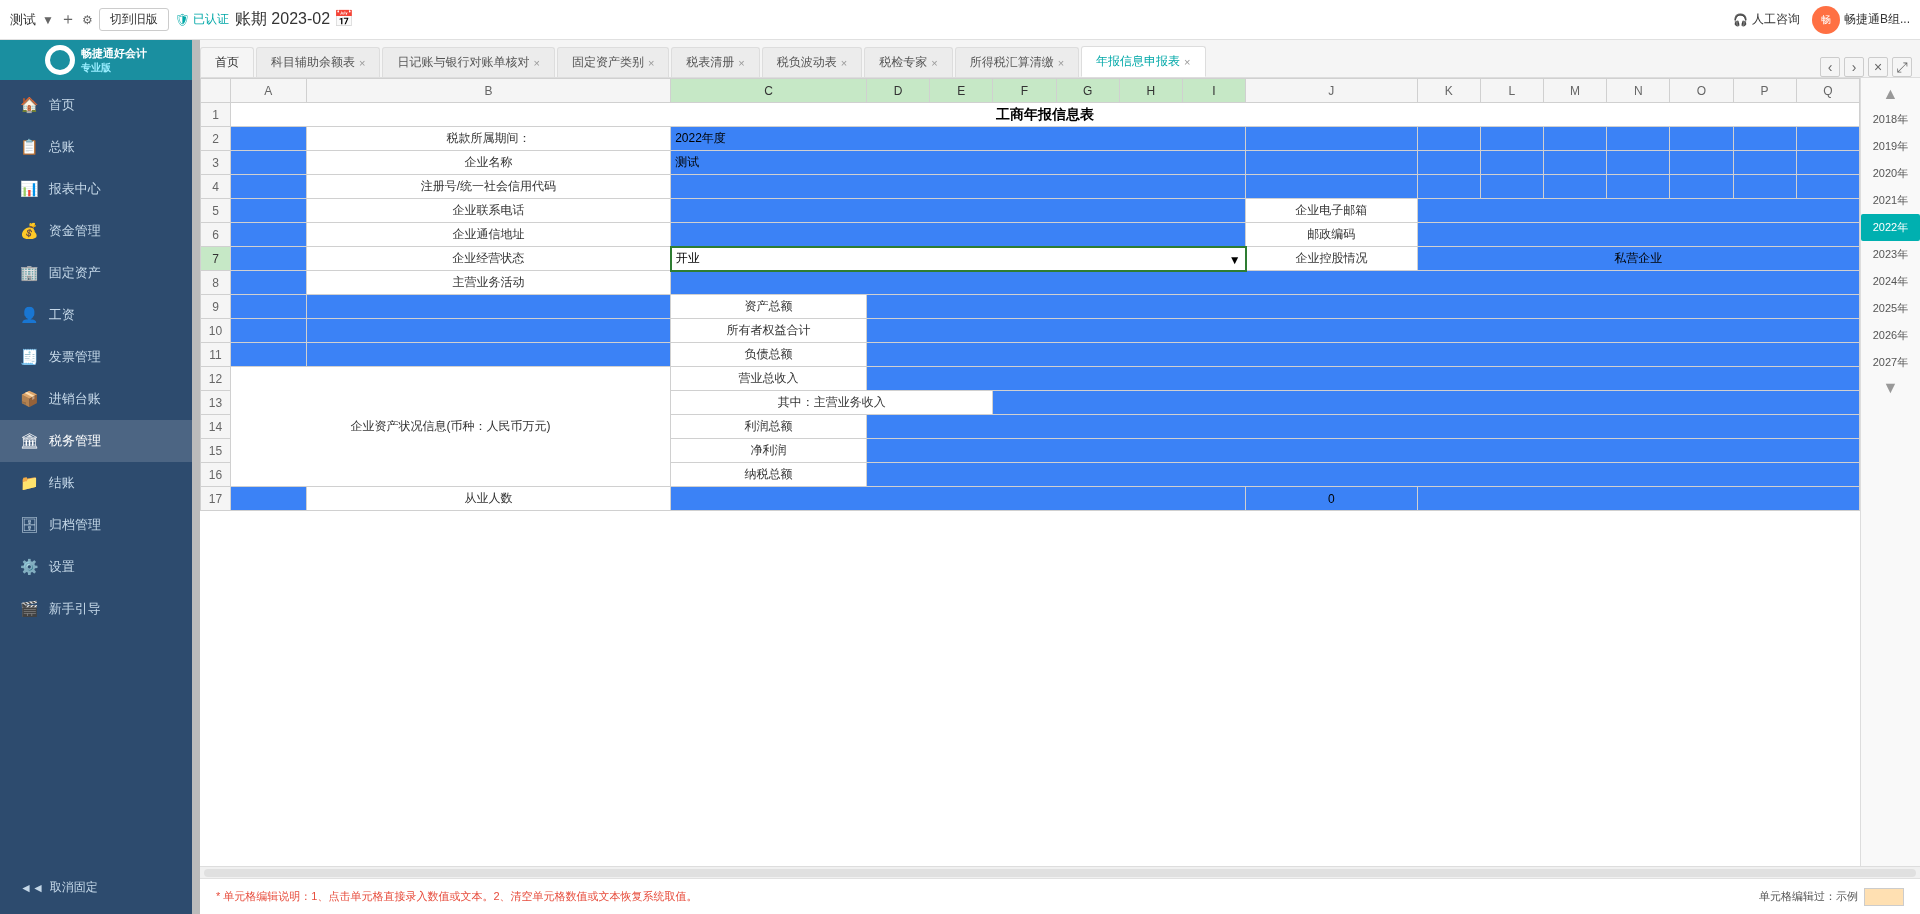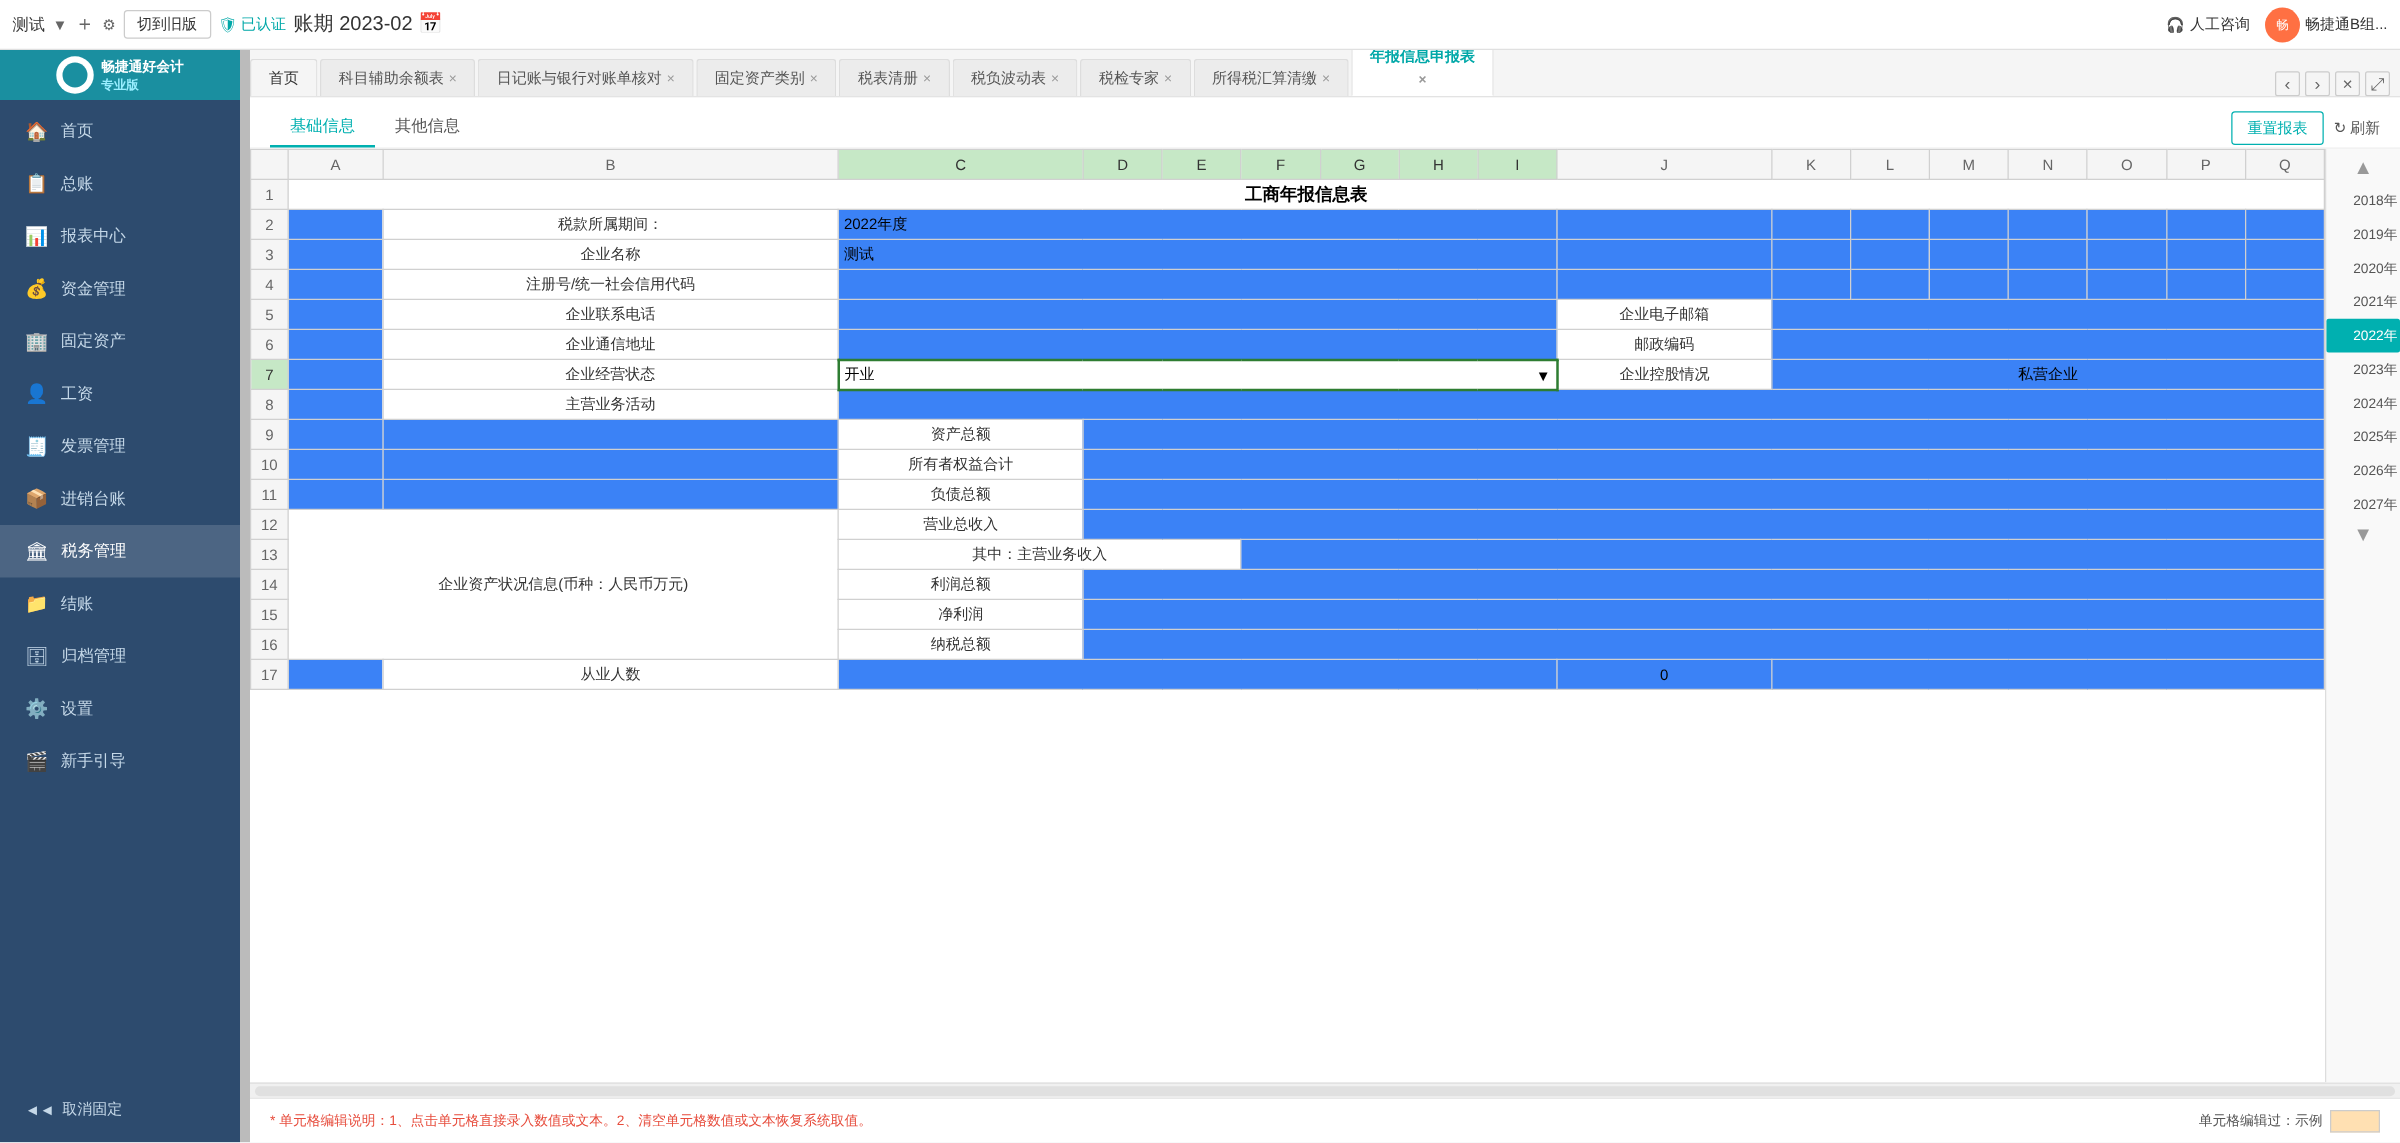--- a/index.html
+++ b/index.html
@@ -33,21 +33,21 @@
     .sidebar-bottom { padding: 10px; }
     .sidebar-fix-btn { display: flex; align-items: center; gap: 6px; color: #c5d8e8; cursor: pointer; padding: 8px 10px; font-size: 12px; }
     .sidebar-divider { width: 8px; background: #bbb; cursor: col-resize; flex-shrink: 0; }
 
     
     .content-area { flex: 1; display: flex; flex-direction: column; overflow: hidden; background: #fff; }
 
     
     .tab-bar { height: 38px; background: #f5f5f5; display: flex; align-items: flex-end; border-bottom: 1px solid #ddd; flex-shrink: 0; overflow: hidden; }
     .tab-item { padding: 6px 14px; font-size: 12px; color: #555; cursor: pointer; border-top: 1px solid #ddd; border-left: 1px solid #ddd; border-right: 1px solid #ddd; border-radius: 3px 3px 0 0; background: #ececec; white-space: nowrap; display: flex; align-items: center; gap: 4px; margin-right: 2px; }
-    .tab-item.active { background: #fff; color: #00a8a8; border-bottom: 1px solid #fff; font-weight: bold; flex-direction: column; }
+    .tab-item.active { background: #fff; color: #00a8a8; border-bottom: 1px solid #fff; font-weight: normal; }
     .tab-close { color: #999; font-size: 11px; cursor: pointer; }
     .tab-nav-btns { display: flex; align-items: center; margin-left: auto; gap: 4px; padding-right: 8px; }
     .tab-nav-btn { cursor: pointer; color: #666; font-size: 14px; border: 1px solid #ccc; width: 20px; height: 20px; display: flex; align-items: center; justify-content: center; border-radius: 2px; }
 
     
     .sub-tab-bar { display: flex; align-items: center; border-bottom: 1px solid #eee; padding: 8px 16px 0 16px; gap: 16px; flex-shrink: 0; background: #fff; justify-content: space-between; }
     .sub-tab-left { display: flex; gap: 0; }
     .sub-tab-item { padding: 6px 16px; font-size: 13px; color: #555; cursor: pointer; border-bottom: 2px solid transparent; }
     .sub-tab-item.active { color: #00b0b0; border-bottom: 2px solid #00b0b0; }
     .sub-tab-right { display: flex; align-items: center; gap: 8px; }
@@ -64,21 +64,21 @@
     .col-header.active-col { background: #c6e8c6; color: #333; }
     .row-header.active-row { background: #c6e8c6; color: #333; }
     .cell-title { text-align: center; font-size: 14px; font-weight: bold; background: #fff; }
     .cell-label { text-align: center; color: #333; background: #fff; }
     .cell-value { background: #3b82f6; }
     .cell-active { border: 2px solid #2e7d32 !important; background: #fff; }
     .dropdown-cell { display: flex; align-items: flex-end; justify-content: space-between; }
 
     
     .year-sidebar { width: 60px; background: #f9f9f9; border-left: 1px solid #ddd; display: flex; flex-direction: column; align-items: center; padding: 4px 0; overflow-y: auto; flex-shrink: 0; }
-    .year-item { width: 100%; text-align: right; padding: 6px 2px; font-size: 11px; color: #555; cursor: pointer; }
+    .year-item { width: 100%; text-align: center; padding: 6px 2px; font-size: 11px; color: #555; cursor: pointer; }
     .year-item.active { background: #00b0b0; color: #fff; border-radius: 2px; }
     .year-nav-btn { color: #999; cursor: pointer; font-size: 16px; padding: 3px; }
 
     
     .bottom-bar { height: 36px; background: #fff; border-top: 1px solid #e0e0e0; display: flex; align-items: center; padding: 0 16px; font-size: 11px; color: #e74c3c; flex-shrink: 0; }
     .bottom-bar-right { margin-left: auto; color: #555; display: flex; align-items: center; gap: 6px; }
     .sample-box { width: 40px; height: 18px; background: #ffe0b2; border: 1px solid #ccc; display: inline-block; }
 
     
     .h-scroll { height: 12px; background: #f0f0f0; border-top: 1px solid #ddd; display: flex; align-items: center; }
@@ -223,30 +223,20 @@
           <span class="tab-close">×</span>
         </div>
       <div class="tab-nav-btns">
         <div class="tab-nav-btn">‹</div>
         <div class="tab-nav-btn">›</div>
         <div class="tab-nav-btn">×</div>
         <div class="tab-nav-btn">⤢</div>
       </div>
     </div>
 
-    <div class="sub-tab-bar">
-      <div class="sub-tab-left">
-        <div class="sub-tab-item active"><span>基础信息</span></div>
-        <div class="sub-tab-item"><span>其他信息</span></div>
-      </div>
-      <div class="sub-tab-right">
-        <button class="btn-reset">重置报表</button>
-        <button class="btn-refresh">↻ <span>刷新</span></button>
-      </div>
-    </div>
 
     <div class="spreadsheet-container">
       <div class="spreadsheet-scroll">
         <table class="spreadsheet">
           <thead>
             <tr>
               <th class="col-header row-header"></th>
               <th class="col-header">A</th>
               <th class="col-header">B</th>
               <th class="col-header active-col">C</th>

